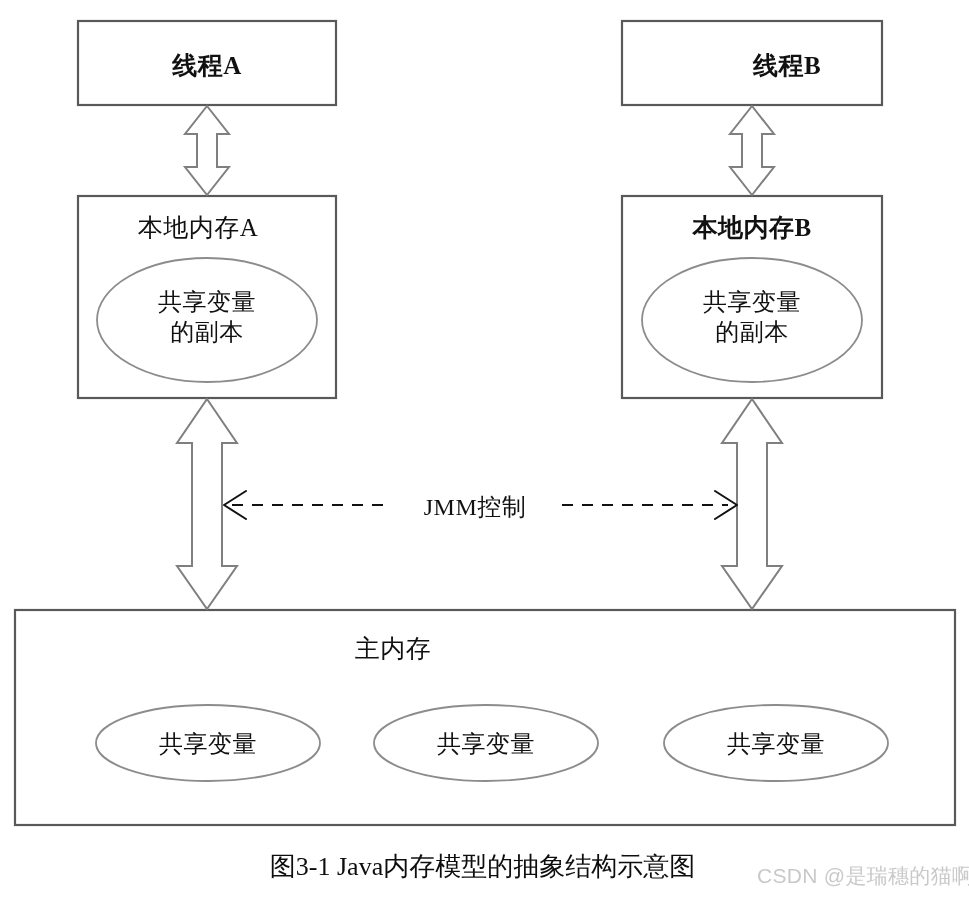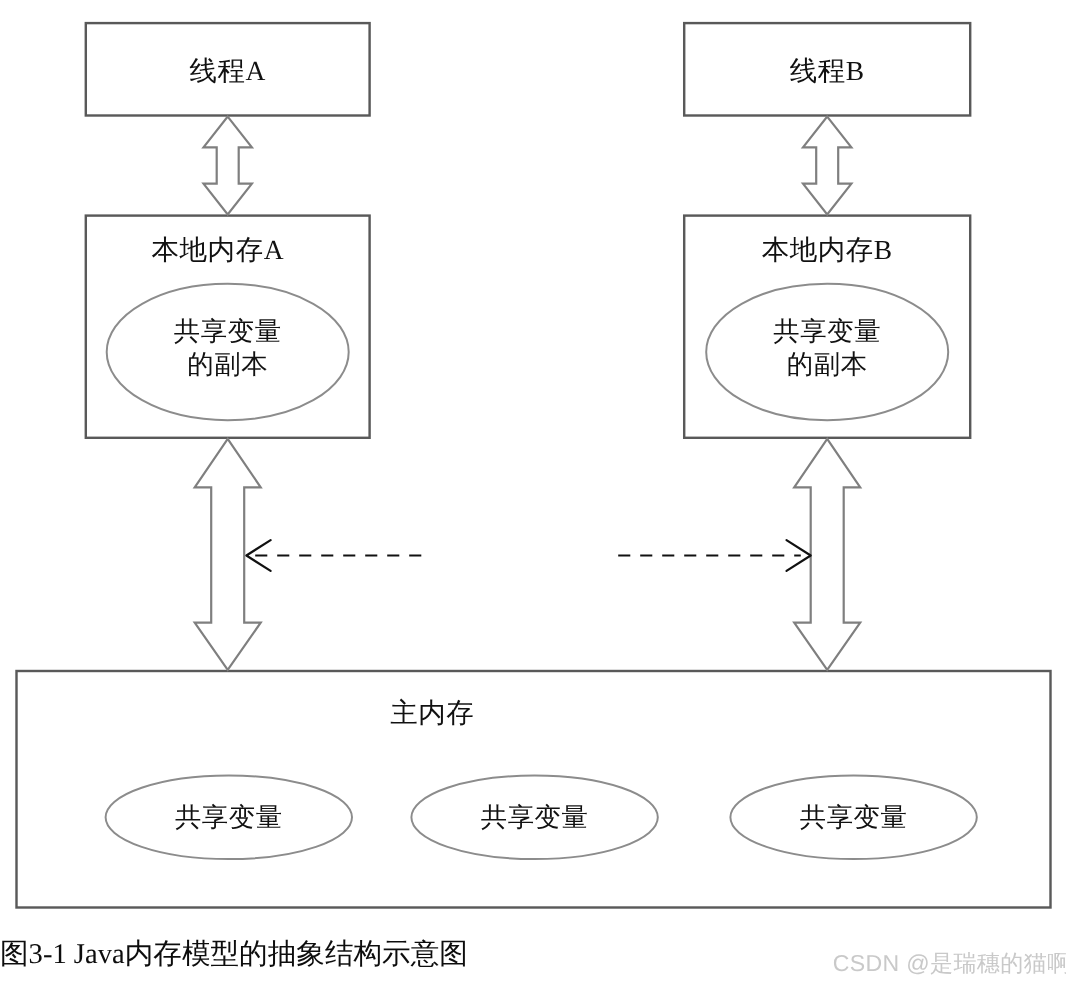--- a/index.html
+++ b/index.html
@@ -35,20 +35,21 @@
     text-align: center;
     line-height: 1.25;
     white-space: pre-line;
     font-family: "Liberation Serif", "DejaVu Serif", serif;
     color: #111111;
     letter-spacing: 0.5px;
   }
 
   .thread-label {
     font-size: 25px;
+    font-weight: bold;
   }
   .local-mem-title {
     font-size: 25px;
   }
   .copy-label {
     font-size: 24px;
   }
   .main-mem-title {
     font-size: 25px;
   }
@@ -57,20 +58,21 @@
   }
   .jmm-label {
     font-size: 24px;
   }
 
   .caption {
     position: absolute;
     left: 0;
     top: 849px;
     width: 965px;
+    text-align: center;
     font-size: 26px;
     font-family: "Liberation Serif", "DejaVu Serif", serif;
     color: #0d0d0d;
   }
 
   .watermark {
     position: absolute;
     left: 757px;
     top: 862px;
     font-size: 21px;
@@ -112,30 +114,31 @@
 
     <line x1="232" y1="505" x2="386" y2="505" stroke="#111111" stroke-width="2" stroke-dasharray="11,9" stroke-linecap="butt"></line>
     <line x1="562" y1="505" x2="728" y2="505" stroke="#111111" stroke-width="2" stroke-dasharray="11,9" stroke-linecap="butt"></line>
 
     <polyline points="246,491 224,505 246,519" fill="none" stroke="#111111" stroke-width="2" stroke-linecap="round" stroke-linejoin="round"></polyline>
 
     <polyline points="715,491 737,505 715,519" fill="none" stroke="#111111" stroke-width="2" stroke-linecap="round" stroke-linejoin="round"></polyline>
   </svg>
 
   <div class="node-label thread-label" style="left:78px; top:50px; width:258px;">线程A</div>
-  <div class="node-label thread-label" style="left:622px; top:50px; width:260px;">线程B</div>
+  <div class="node-label thread-label" style="left:657px; top:50px; width:260px;">线程B</div>
 
   <div class="node-label local-mem-title" style="left:78px; top:212px; width:240px;">本地内存A</div>
-  <div class="node-label local-mem-title" style="left:622px; top:212px; width:260px;">本地内存B</div>
+  <div class="node-label local-mem-title" style="left:622px; top:212px; width:260px;font-weight:bold;">本地内存B</div>
 
   <div class="node-label copy-label" style="left:97px; top:287px; width:220px;">共享变量
 的副本</div>
   <div class="node-label copy-label" style="left:642px; top:287px; width:220px;">共享变量
 的副本</div>
 
+  <div class="node-label jmm-label" style="left:390px; top:492px; width:170px;">JMM控制</div>
 
   <div class="node-label main-mem-title" style="left:15px; top:633px; width:756px;">主内存</div>
 
   <div class="node-label shared-var-label" style="left:96px; top:729px; width:224px;">共享变量</div>
   <div class="node-label shared-var-label" style="left:374px; top:729px; width:224px;">共享变量</div>
   <div class="node-label shared-var-label" style="left:664px; top:729px; width:224px;">共享变量</div>
 
   <div class="caption">图3-1  Java内存模型的抽象结构示意图</div>
   <div class="watermark">CSDN @是瑞穗的猫啊</div>
 

